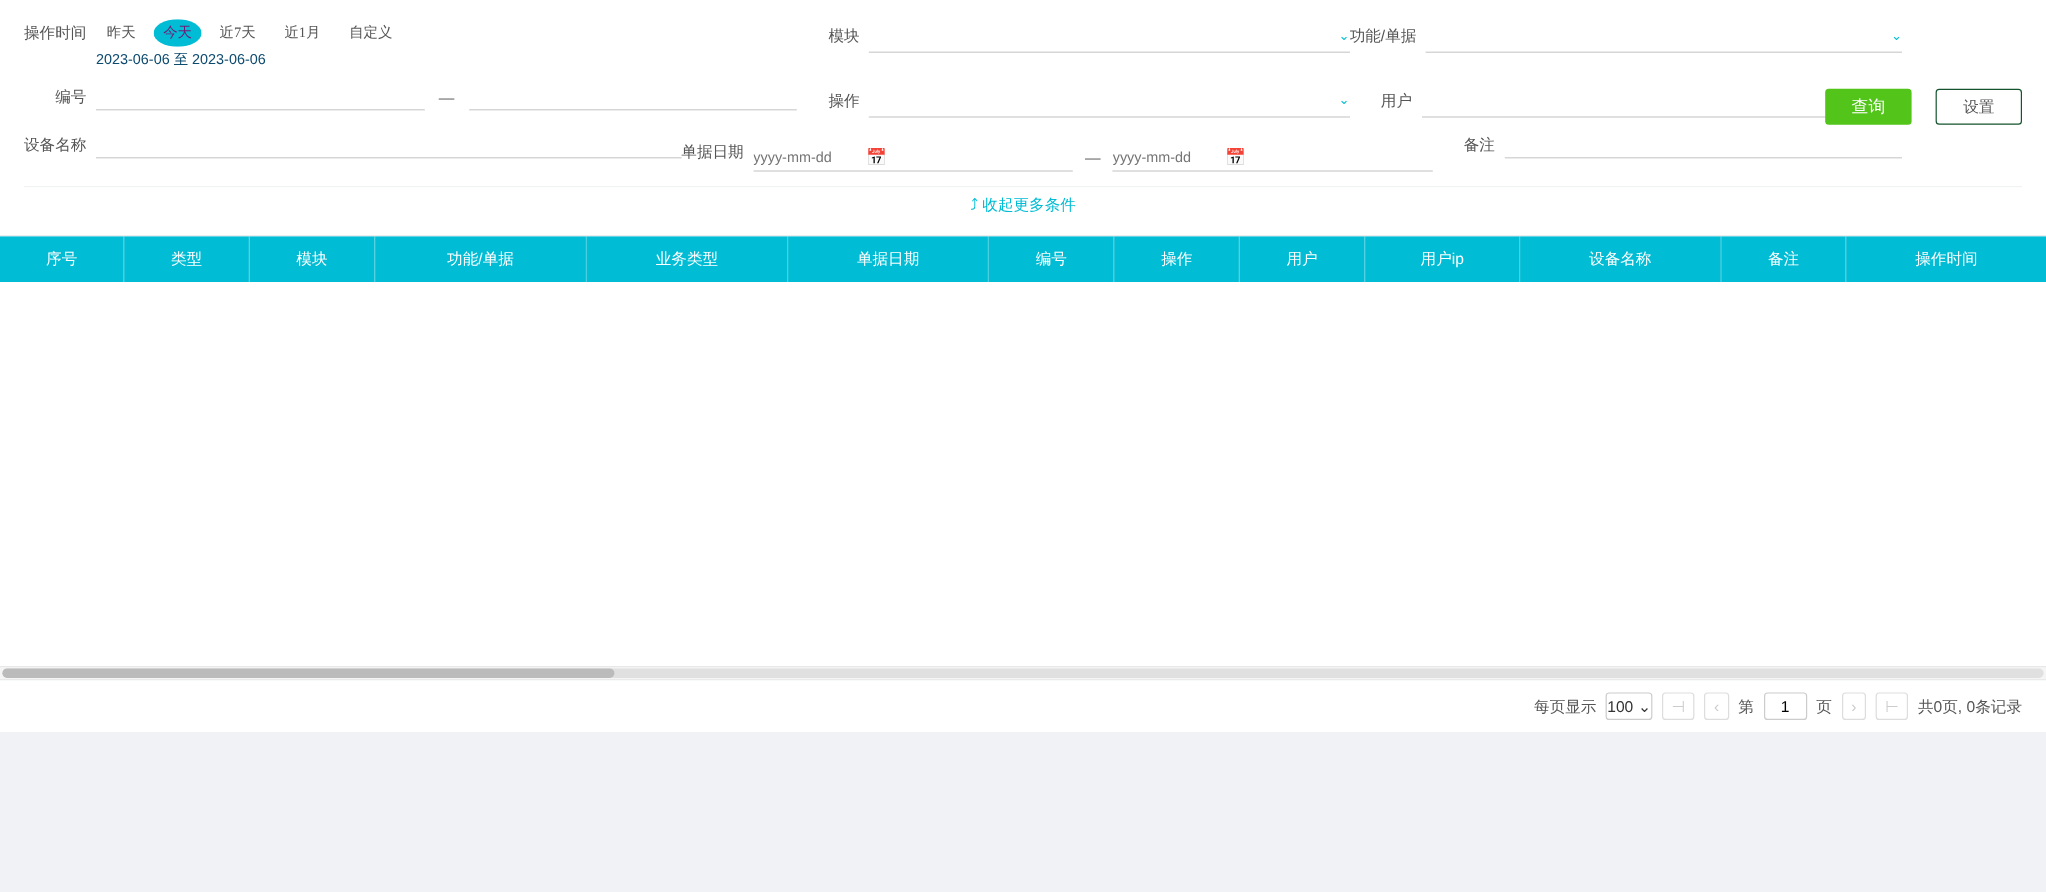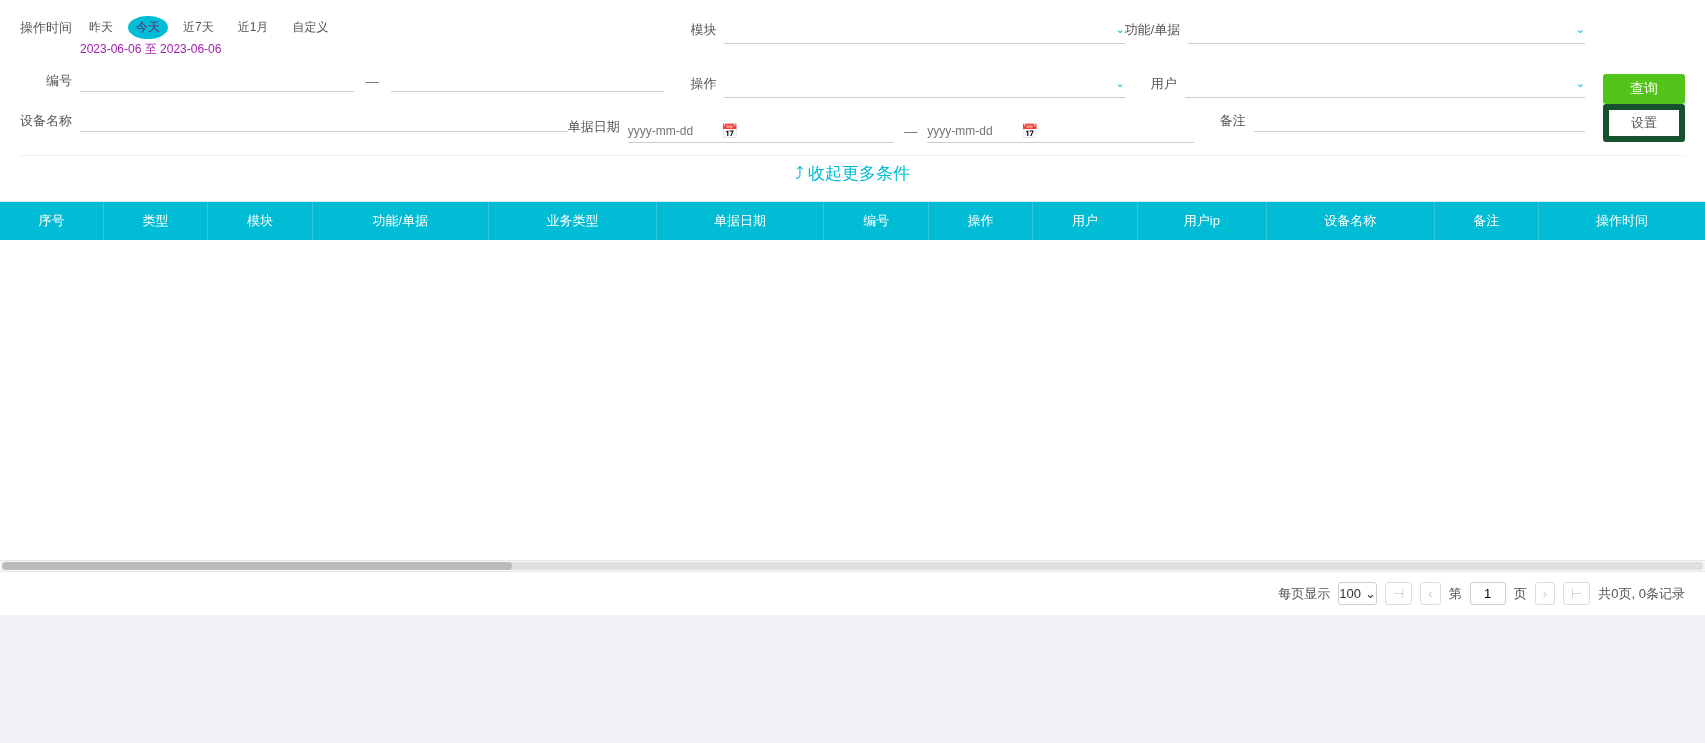--- a/index.html
+++ b/index.html
@@ -41,29 +41,29 @@
     }
     .filter-label {
       white-space: nowrap;
       color: #555;
       font-size: 13px;
       min-width: 52px;
       text-align: right;
     }
     .filter-control { flex: 1; display: flex; align-items: center; gap: 6px; }
 
-    .time-buttons { display: flex; gap: 6px; }
+    .time-buttons { display: flex; gap: 6px; font-family: Liberation Serif, serif; }
     .time-btn {
       padding: 2px 8px; border-radius: 3px; cursor: pointer;
       font-size: 12px; border: 1px solid transparent;
     }
     .time-btn.plain { color: #555; background: transparent; border-color: transparent; }
     .time-btn.active { background: #00bcd4; color: #701a75; border-radius: 50%; padding: 2px 7px; }
 
-    .date-range-text { font-size: 12px; color: #a21caf; margin-top: 4px; }
+    .date-range-text { font-size: 12px; color: #0c4a6e; margin-top: 4px; }
 
     .select-control {
       display: flex; align-items: center;
       border-bottom: 1px solid #ccc; width: 100%; padding: 3px 0;
       cursor: pointer; justify-content: space-between; min-height: 28px;
     }
     .select-control .chevron { color: #00bcd4; font-size: 11px; }
 
     .input-control {
       border: none; border-bottom: 1px solid #ccc; outline: none;
@@ -80,35 +80,35 @@
       flex: 1; gap: 4px;
     }
     .date-input-wrap input {
       border: none; outline: none; font-size: 12px; color: #999;
       background: transparent; width: 90px;
     }
     .calendar-icon { color: #00bcd4; font-size: 14px; cursor: pointer; }
 
     .collapse-bar {
       text-align: center; padding: 6px 0; cursor: pointer;
-      color: #00bcd4; font-size: 17px; border-top: 1px solid #f0f2f5;
+      color: #00bcd4; font-size: 13px; border-top: 1px solid #f0f2f5;
       margin-top: 4px;
     }
 
     .action-buttons {
       position: absolute; right: 20px; top: 74px;
-      display: flex; flex-direction: column; gap: 0;
+      display: flex; flex-direction: row; gap: 20px;
     }
     .query-btn {
       background: #52c41a; color: #fff; border: none;
       padding: 6px 22px; border-radius: 3px; cursor: pointer;
       font-size: 14px; font-weight: 500;
     }
     .settings-btn {
-      background: #fff; color: #555; border: 6px solid #14532d;
+      background: #fff; color: #555; border: 1px solid #14532d;
       padding: 4px 22px; border-radius: 3px; cursor: pointer;
       font-size: 13px;
     }
 
     .table-section { background: #fff; margin-top: 0; }
     table {
       width: 100%; border-collapse: collapse;
     }
     thead tr { background: #00bcd4; }
     thead th {

